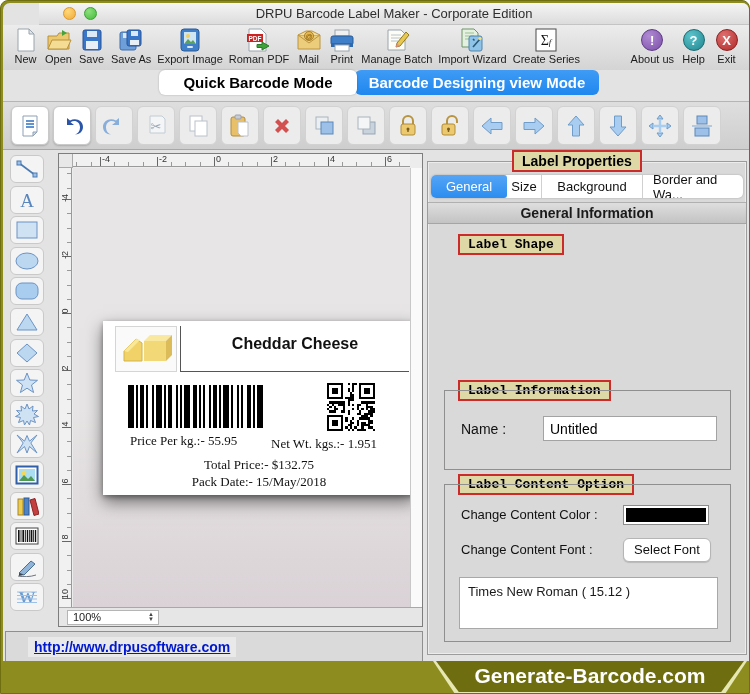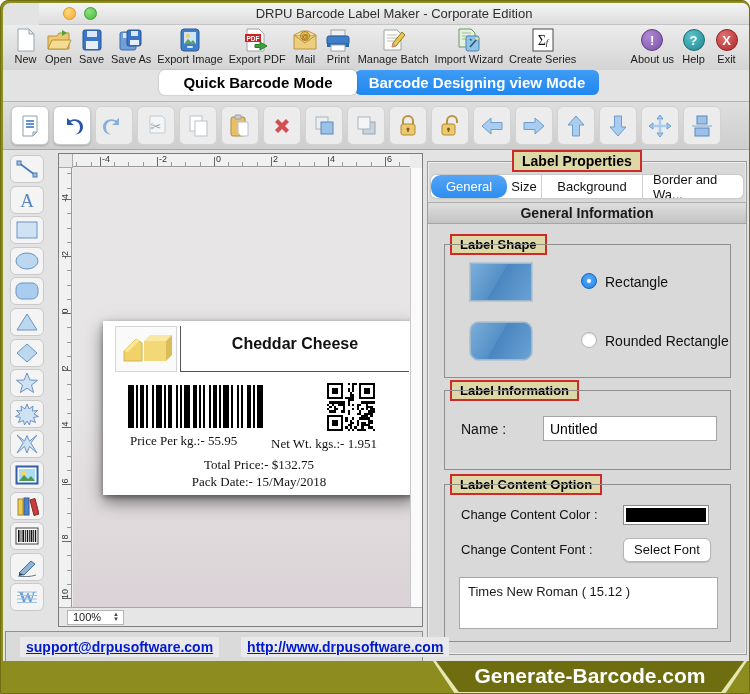--- a/index.html
+++ b/index.html
@@ -52,46 +52,46 @@
   .vruler { position:absolute; left:0; top:14px; width:13px; bottom:19px; background:#f1f1f1; border-right:1px solid #9a9a9a;
     background-image:
       repeating-linear-gradient(to bottom, #666 0 1px, transparent 1px 57px),
       repeating-linear-gradient(to bottom, #999 0 1px, transparent 1px 14.25px);
     background-size:9px auto, 4px auto; background-position:right 31px, right 31px; background-repeat:repeat-y; }
   .vruler span { position:absolute; left:1px; font-size:9px; color:#333; transform:rotate(-90deg); transform-origin:center; width:10px; text-align:center; }
   .corner { position:absolute; left:0; top:0; width:14px; height:14px; background:#e8e8e8; border-right:1px solid #aaa; border-bottom:1px solid #aaa; }
   .canvas { position:absolute; left:14px; top:14px; right:12px; bottom:19px; background:linear-gradient(#e7e5e5 55%, #dad2d6); overflow:hidden; }
   .vscroll { position:absolute; right:0; top:14px; width:12px; bottom:19px; background:#fafafa; border-left:1px solid #c8c8c8; }
   .canvas-bottom { position:absolute; left:0; right:0; bottom:0; height:19px; background:#e6e6e6; border-top:1px solid #a8a8a8; display:flex; align-items:center; }
-  .zoomctl { margin-left:8px; width:57px; height:15px; background:#fff; border:1px solid #b5b5b5; display:flex; align-items:center; font-size:11px; }
+  .zoomctl { margin-left:8px; width:92px; height:15px; background:#fff; border:1px solid #b5b5b5; display:flex; align-items:center; font-size:11px; }
   .zoomctl .zv { flex:1; padding-left:5px; }
   .stepper { width:14px; height:13px; display:flex; flex-direction:column; align-items:center; justify-content:center; font-size:6px; color:#444; line-height:5px; }
 
   
   .label { position:absolute; left:30px; top:153px; width:312px; height:174px; background:#fff; box-shadow:0 7px 16px rgba(0,0,0,.5), 0 2px 5px rgba(0,0,0,.35); }
   .lab-img { position:absolute; left:12px; top:5px; width:62px; height:46px; border:1px solid #d5d5d5; background:#fbfafa; }
   .lab-div-v { position:absolute; left:77px; top:5px; width:1px; height:45px; background:#555; }
   .lab-div-h { position:absolute; left:77px; top:50px; right:6px; height:1px; background:#555; }
   .lab-title { position:absolute; left:78px; right:6px; top:14px; text-align:center; font-weight:bold; font-size:16px; color:#111; }
   .barcode { position:absolute; left:25px; top:64px; width:137px; height:43px; display:flex; }
   .barcode div { height:100%; }
   .qr { position:absolute; left:224px; top:62px; width:48px; height:48px; }
   .lab-serif { font-family:"Liberation Serif", serif; font-size:13px; color:#111; position:absolute; white-space:nowrap; }
 
   
   .panel { position:absolute; left:424px; top:158px; width:320px; height:494px; background:#d9d9d9; border:1px solid #9c9c9c; box-shadow:inset 0 0 0 1px #ececec; }
   .badge { background:#ded8a6; border:2px solid #cc2b2b; color:#000; font-weight:bold; font-size:13px; padding:1px 8px; white-space:nowrap; }
   .props-title { position:absolute; left:84px; top:-12px; font-size:14px; }
   .ptabs { position:absolute; left:3px; right:3px; top:13px; height:23px; background:#fff; border-radius:5px; display:flex; overflow:hidden; box-shadow:0 0 2px rgba(0,0,0,.25); }
   .ptab { display:flex; align-items:center; justify-content:center; font-size:13px; color:#111; border-right:1px solid #d0d0d0; padding:0 10px; }
-  .ptab.active { background:linear-gradient(#55a5f5,#2b8df0); color:#fff; border-radius:10px; border-right:none; }
+  .ptab.active { background:linear-gradient(#55a5f5,#2b8df0); color:#fff; border-radius:3px; border-right:none; }
   .ptab:last-child { border-right:none; flex:1; }
   .sect-head { position:absolute; left:0; right:0; top:40px; height:22px; background:linear-gradient(#dedede,#c3c3c3); border-top:1px solid #b0b0b0; border-bottom:1px solid #a5a5a5; text-align:center; font-weight:bold; font-size:14px; line-height:21px; }
   .group { position:absolute; left:16px; width:287px; border:1px solid #8f8f8f; }
-  .g-badge { position:absolute; margin-left:4px; }
+  .g-badge { position:absolute; margin-left:12px;font-family:Liberation Mono, monospace; }
   .g-shape { top:82px; height:134px; }
   .g-info  { top:228px; height:80px; }
   .g-content { top:322px; height:158px; }
   .swatch { position:absolute; left:24px; width:64px; height:40px; background:linear-gradient(120deg,#7cb0dc 0%, #5590c6 45%, #4a86c0 46%, #6aa2d4 100%); border:1px solid #b8c6d4; box-shadow:inset 0 0 0 1px #9fb8cc; }
   .radio { position:absolute; width:16px; height:16px; border-radius:50%; }
   .radio.sel { background:radial-gradient(circle at 50% 40%, #5fb0f8, #1d7fe8); border:1px solid #1668c4; }
   .radio.sel::after { content:""; position:absolute; left:5px; top:5px; width:4px; height:4px; border-radius:50%; background:#fff; }
   .radio.unsel { background:#fff; border:1px solid #b4b4b4; box-shadow:inset 0 1px 2px rgba(0,0,0,.12); }
   .r-label { position:absolute; font-size:14px; color:#111; }
   .field-label { position:absolute; font-size:14px; color:#111; }
@@ -177,21 +177,21 @@
     </div>
     <div class="tb-item">
       <span class="ic">
             <svg width="26" height="24">
               <path d="M3 1 h12 l5 5 v17 h-17 z" fill="#fff" stroke="#9aa4ae"></path>
               <rect x="1" y="6" width="16" height="8" fill="#cc2222"></rect>
               <text x="9" y="12.5" font-size="6.5" font-weight="bold" fill="#fff" text-anchor="middle" font-family="Liberation Sans, sans-serif">PDF</text>
               <path d="M16 14 l7 4 -7 4 v-2.5 h-5 v-3 h5 z" fill="#3da23a" stroke="#2a7a28"></path>
             </svg>
           </span>
-      <span class="lbl">Export PDF</span>
+      <span class="lbl">Roman PDF</span>
     </div>
     <div class="tb-item">
       <span class="ic">
             <svg width="26" height="24">
               <path d="M2 7 h22 v14 h-22 z" fill="#eccd7c" stroke="#bb9440"></path>
               <path d="M2 7 l11 8 11-8" fill="none" stroke="#bb9440"></path>
               <path d="M2 7 l8-4 h6 l8 4" fill="#f4e0a2" stroke="#bb9440"></path>
               <circle cx="13" cy="8" r="4.5" fill="#e8b84c" stroke="#a8802c"></circle>
               <text x="13" y="10.5" font-size="7" text-anchor="middle" fill="#7c5a14" font-family="Liberation Sans, sans-serif">@</text>
             </svg>
@@ -710,49 +710,40 @@
     <div class="badge props-title">Label Properties</div>
     <div class="ptabs">
       <div class="ptab active" style="width:76px;">General</div>
       <div class="ptab" style="width:35px;">Size</div>
       <div class="ptab" style="width:101px;">Background</div>
       <div class="ptab">Border and Wa...</div>
     </div>
     <div class="sect-head">General Information</div>
 
     <div class="badge g-badge" style="left:18px; top:72px;">Label Shape</div>
-    <div class="group g-shape">
-      <div class="swatch" style="top:17px;"></div>
-      <div class="radio sel" style="left:136px; top:28px;"></div>
-      <div class="r-label" style="left:160px; top:29px;">Rectangle</div>
-      <div class="swatch" style="top:76px; border-radius:10px;"></div>
-      <div class="radio unsel" style="left:136px; top:87px;"></div>
-      <div class="r-label" style="left:160px; top:88px;">Rounded Rectangle</div>
-    </div>
 
     <div class="badge g-badge" style="left:18px; top:218px;">Label Information</div>
     <div class="group g-info">
       <div class="field-label" style="left:16px; top:30px;">Name :</div>
       <input class="txt-input" style="left: 98px; top: 25px; width: 174px; height: 25px;" value="Untitled">
     </div>
 
     <div class="badge g-badge" style="left:18px; top:312px;">Label Content Option</div>
     <div class="group g-content">
       <div class="field-label" style="left:16px; top:22px; font-size:13px;">Change Content Color :</div>
       <div class="color-swatch" style="left:178px; top:20px;">
             <div class="inner"></div>
           </div>
       <div class="field-label" style="left:16px; top:57px; font-size:13px;">Change Content Font :</div>
       <div class="btn-font" style="left:178px; top:53px;">Select Font</div>
       <div class="font-preview">Times New Roman ( 15.12 )</div>
     </div>
   </div>
 
   <div class="linksbar">
-    <span class="link-chip"><a>support@drpusoftware.com</a></span>
     <span class="link-chip" style="margin-left:22px;"><a>http://www.drpusoftware.com</a></span>
   </div>
  </div>
 
  <div class="bottom-strip">
    <div class="gb-badge">
      <div class="inner2">Generate-Barcode.com</div>
    </div>
  </div>
 </div>

